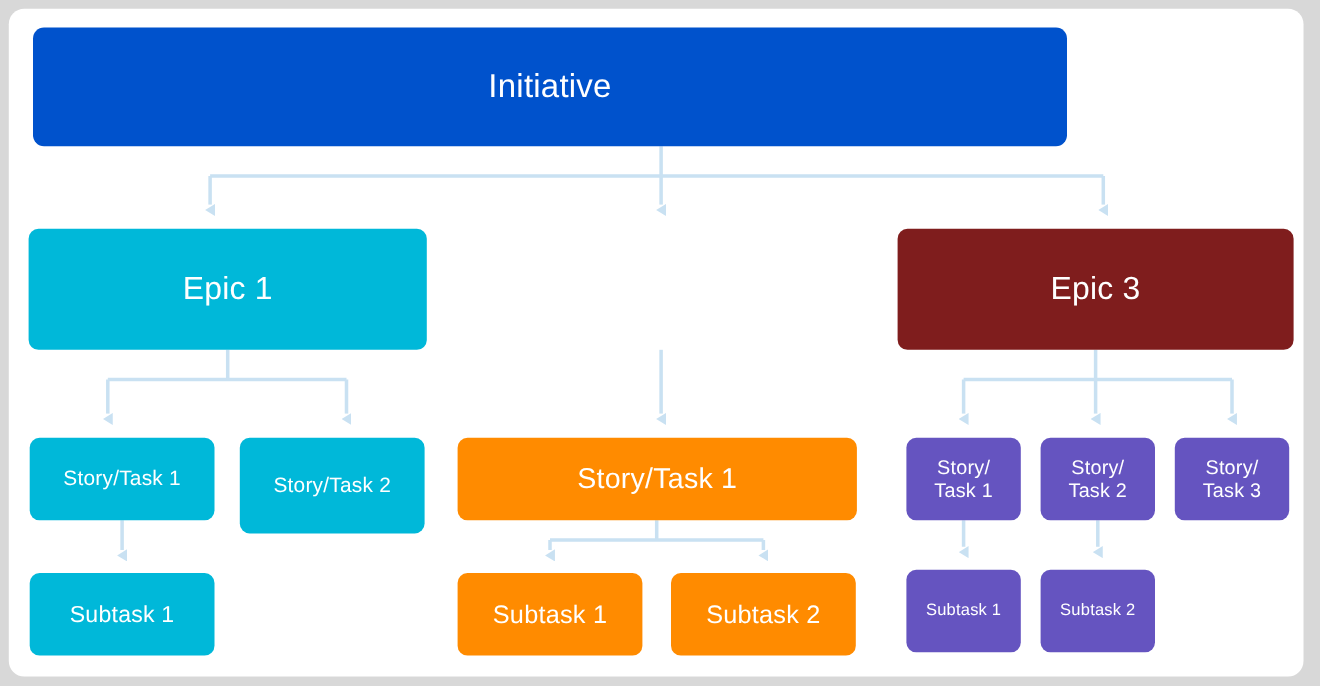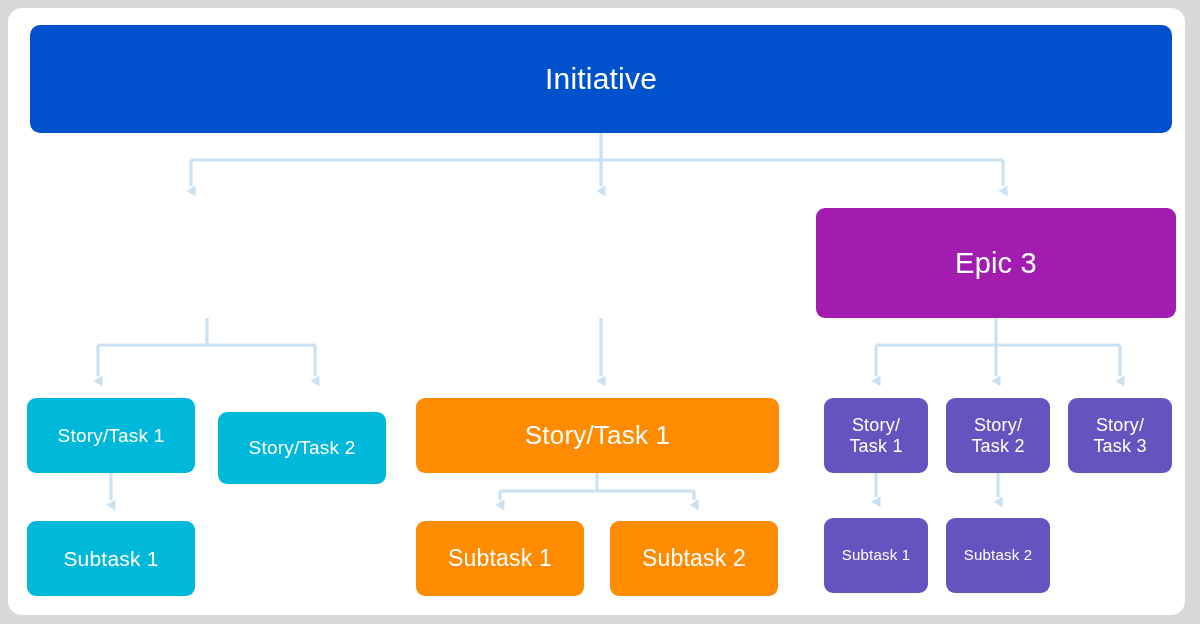--- a/index.html
+++ b/index.html
@@ -44,34 +44,34 @@
     color: #ffffff;
     border-radius: 9px;
     box-sizing: border-box;
     line-height: 1.12;
     letter-spacing: 0.2px;
     font-weight: 400;
     padding: 2px 4px;
     white-space: pre-line;
   }
   .n-initiative {
-    left: 30px; top: 25px; width: 1142px; height: 108px;
+    left: 30px; top: 25px; width: 940px; height: 108px;
     font-size: 30px;
     border-radius: 10px;
   }
   .n-epic {
     top: 208px; height: 110px;
     font-size: 29px;
   }
   .n-epic1 { left: 26px;  width: 362px; }
   .n-epic2 { left: 420px; width: 363px; }
   .n-epic3 { left: 816px; width: 360px; }
 
   .n-c-story1 { left: 27px;  top: 398px; width: 168px; height: 75px; font-size: 19px; }
-  .n-c-story2 { left: 218px; top: 398px; width: 168px; height: 72px; font-size: 19px; margin-top: 14px; }
+  .n-c-story2 { left: 218px; top: 398px; width: 168px; height: 87px; font-size: 19px; }
   .n-c-sub1   { left: 27px;  top: 521px; width: 168px; height: 75px; font-size: 21px; }
 
   .n-o-story1 { left: 416px; top: 398px; width: 363px; height: 75px; font-size: 26px; }
   .n-o-sub1   { left: 416px; top: 521px; width: 168px; height: 75px; font-size: 23px; }
   .n-o-sub2   { left: 610px; top: 521px; width: 168px; height: 75px; font-size: 23px; }
 
   .n-p-story1 { left: 824px;  top: 398px; width: 104px; height: 75px; font-size: 18px; }
   .n-p-story2 { left: 946px;  top: 398px; width: 104px; height: 75px; font-size: 18px; }
   .n-p-story3 { left: 1068px; top: 398px; width: 104px; height: 75px; font-size: 18px; }
   .n-p-sub1   { left: 824px;  top: 518px; width: 104px; height: 75px; font-size: 15px; }
@@ -114,21 +114,22 @@
       <path d="M876,345 L876,376" marker-end="url(#arw)"></path>
       <path d="M996,345 L996,376" marker-end="url(#arw)"></path>
       <path d="M1120,345 L1120,376" marker-end="url(#arw)"></path>
       <path d="M876,473 L876,497" marker-end="url(#arw)"></path>
       <path d="M998,473 L998,497" marker-end="url(#arw)"></path>
     </g>
   </svg>
 
   <div class="node n-initiative" style="background:#0052cc">Initiative</div>
 
-  <div class="node n-epic n-epic3" style="background:#a21caf">Epic 3</div>
+  <div class="node n-epic n-epic1" style="background:#00b8d9">Epic 1</div>
+  <div class="node n-epic n-epic3" style="background:#7f1d1d">Epic 3</div>
 
   <div class="node n-c-story1" style="background:#00b8d9">Story/Task 1</div>
   <div class="node n-c-story2" style="background:#00b8d9">Story/Task 2</div>
   <div class="node n-c-sub1" style="background:#00b8d9">Subtask 1</div>
 
   <div class="node n-o-story1" style="background:#ff8b00">Story/Task 1</div>
   <div class="node n-o-sub1" style="background:#ff8b00">Subtask 1</div>
   <div class="node n-o-sub2" style="background:#ff8b00">Subtask 2</div>
 
   <div class="node n-p-story1" style="background:#6554c0">Story/

